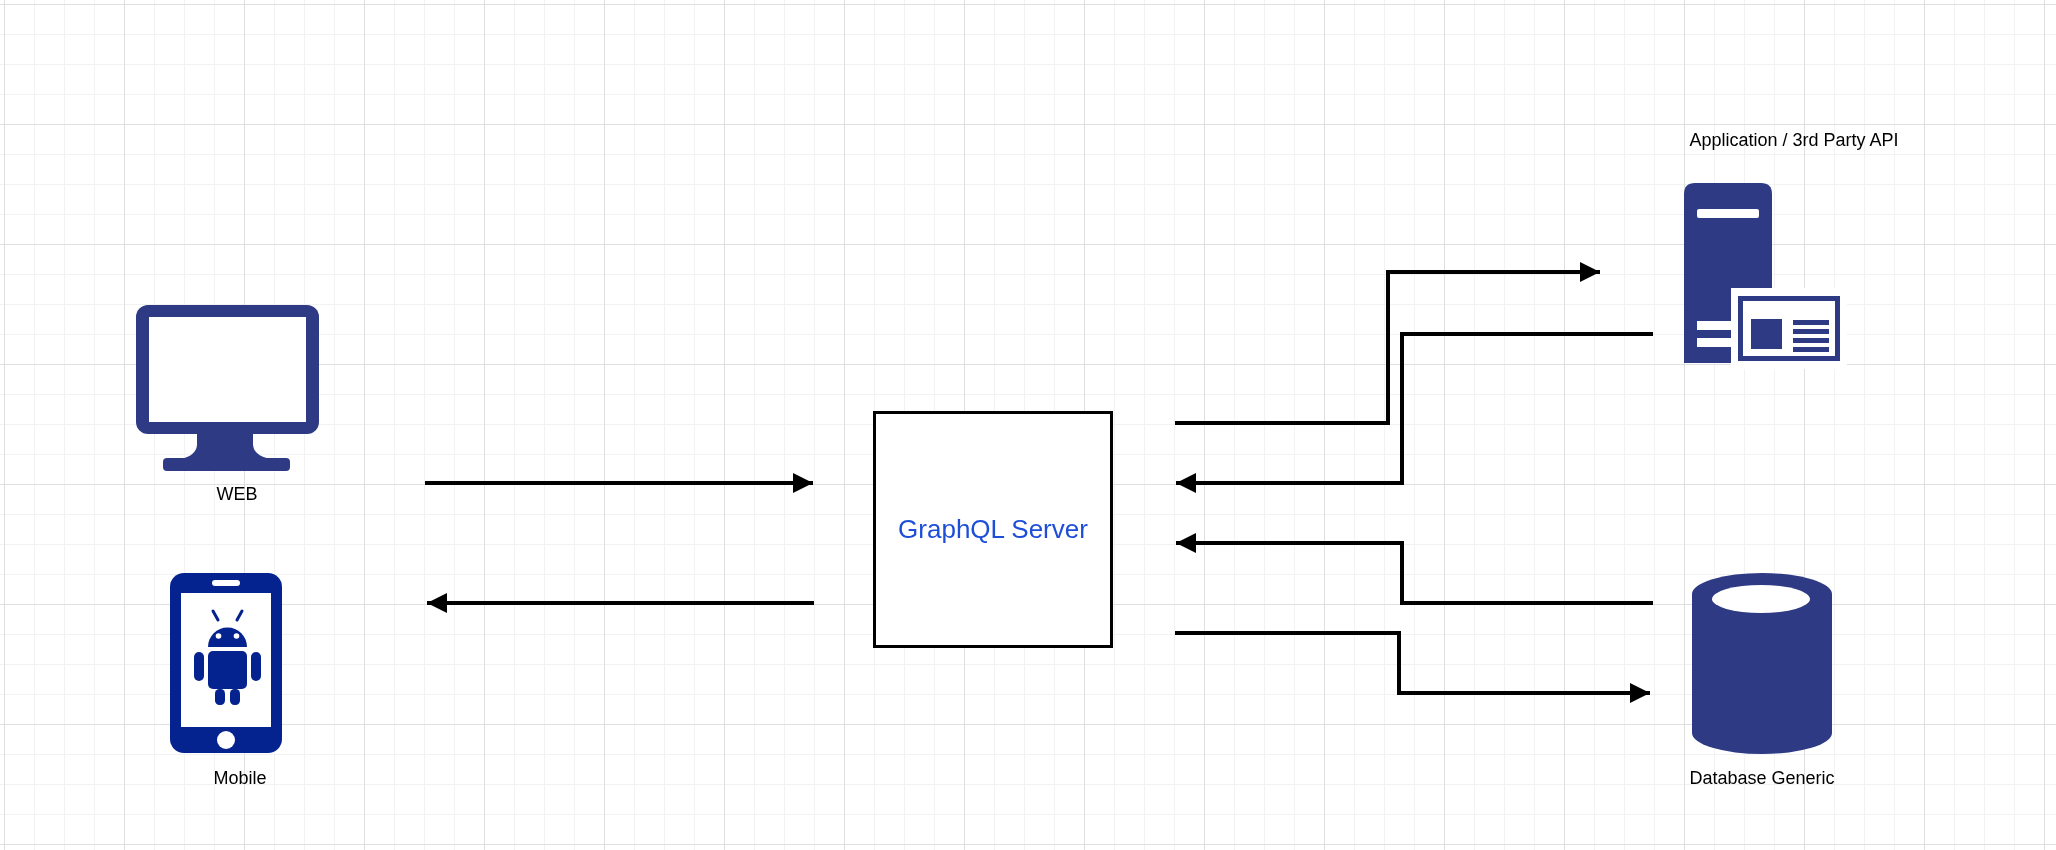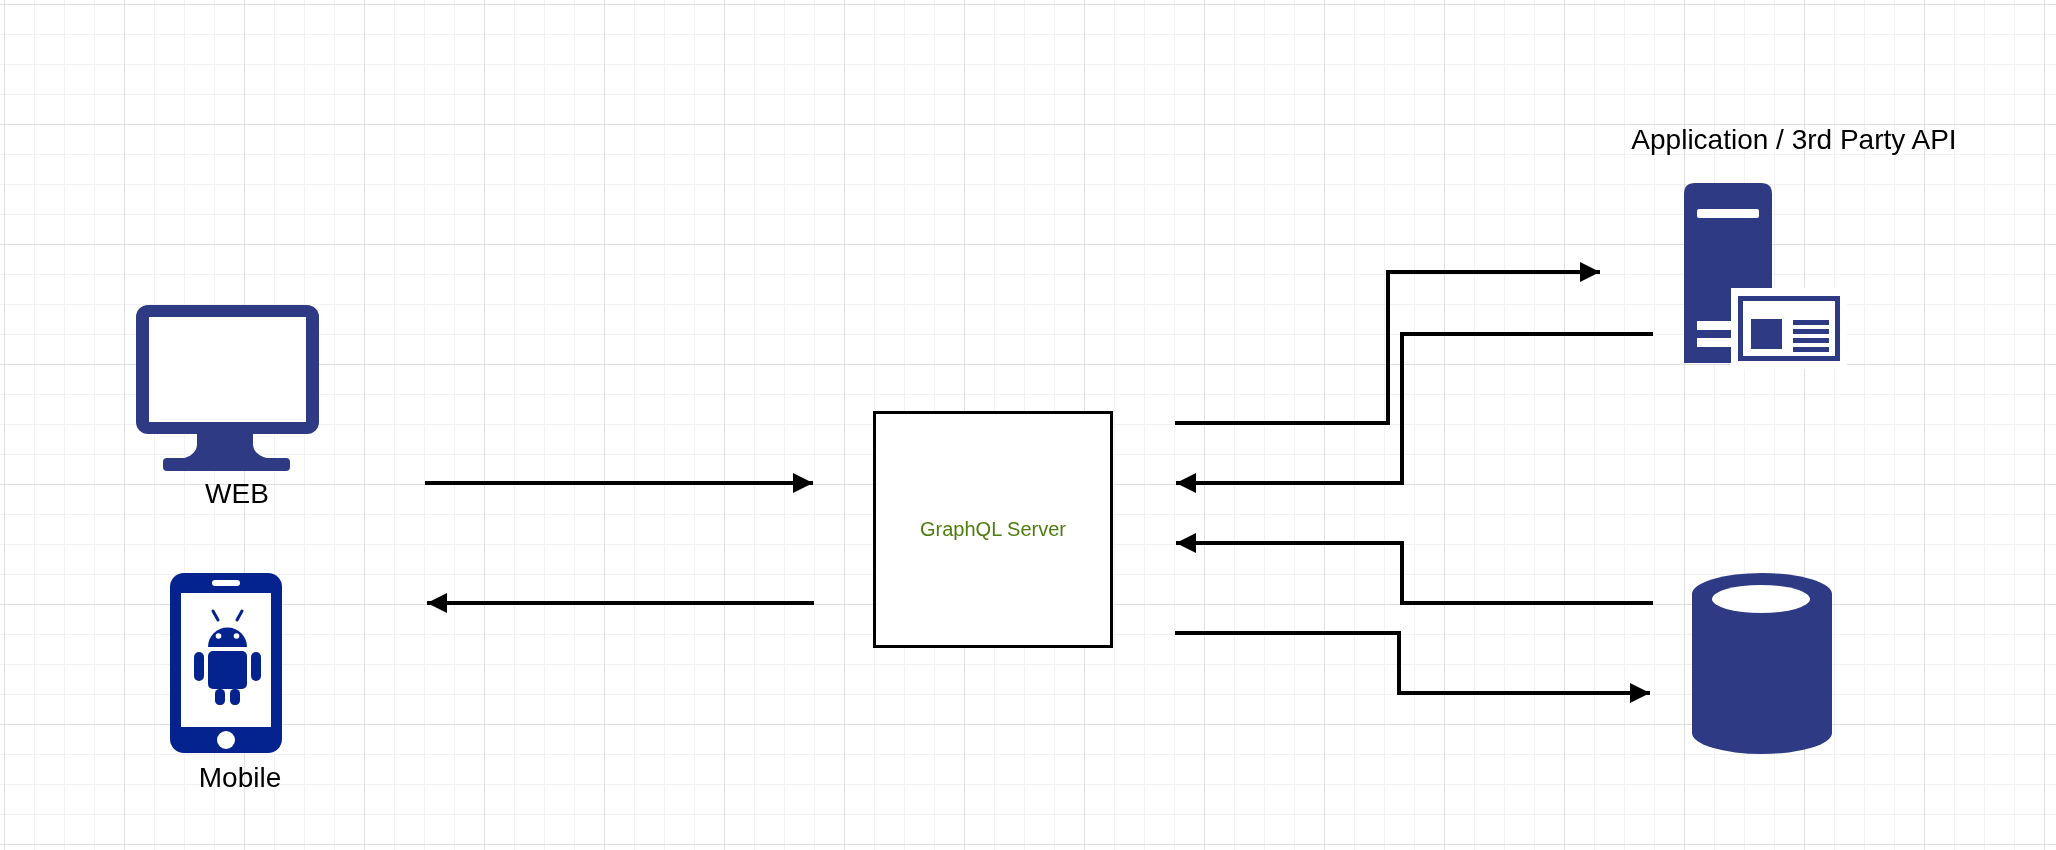--- a/index.html
+++ b/index.html
@@ -15,27 +15,27 @@
       linear-gradient(#dfdfdf 1px, transparent 1px),
       linear-gradient(90deg, #dfdfdf 1px, transparent 1px),
       linear-gradient(#f2f2f2 1px, transparent 1px),
       linear-gradient(90deg, #f2f2f2 1px, transparent 1px);
     background-size:120px 120px,120px 120px,30px 30px,30px 30px;
     background-position:4px 4px;
   }
   .abs{position:absolute;}
   .node-label{
     position:absolute;text-align:center;color:#000;
-    font-size:28px;line-height:32px;white-space:nowrap;
+    font-size:18px;line-height:32px;white-space:nowrap;
   }
   .gql-box{
     position:absolute;left:873px;top:411px;width:240px;height:237px;
     box-sizing:border-box;border:3px solid #000;background:#fff;
     display:flex;align-items:center;justify-content:center;
-    font-size:20px;color:#4d7c0f;
+    font-size:26px;color:#1d4ed8;
   }
   svg{display:block;}
   .connectors{position:absolute;left:0;top:0;}
   .edge{stroke:#000;stroke-width:4;fill:none;}
 </style>
 </head>
 <body>
 
 <div class="canvas">
 
@@ -110,14 +110,15 @@
   </svg>
 
   <svg class="abs" style="left:1692px;top:573px;" width="140" height="181" viewBox="0 0 140 181">
     <g fill="#2e3a84">
       <ellipse cx="70" cy="21" rx="70" ry="21"></ellipse>
       <rect x="0" y="21" width="140" height="139"></rect>
       <ellipse cx="70" cy="160" rx="70" ry="21"></ellipse>
       <ellipse cx="69" cy="26" rx="49" ry="14" fill="#ffffff"></ellipse>
     </g>
   </svg>
+  <div class="node-label" style="left:1612px;top:762px;width:300px;">Database Generic</div>
 
 </div>
 
 </body></html>

